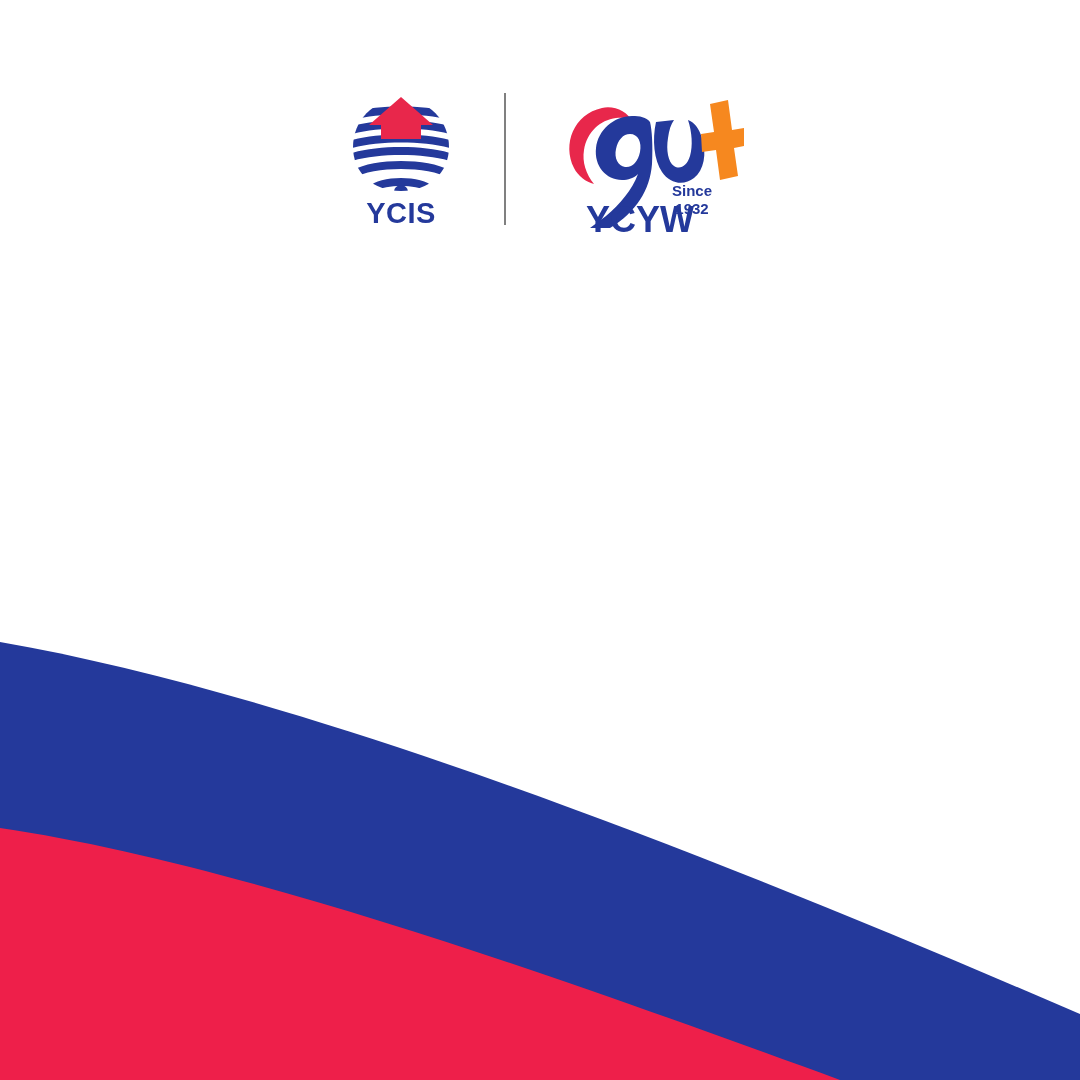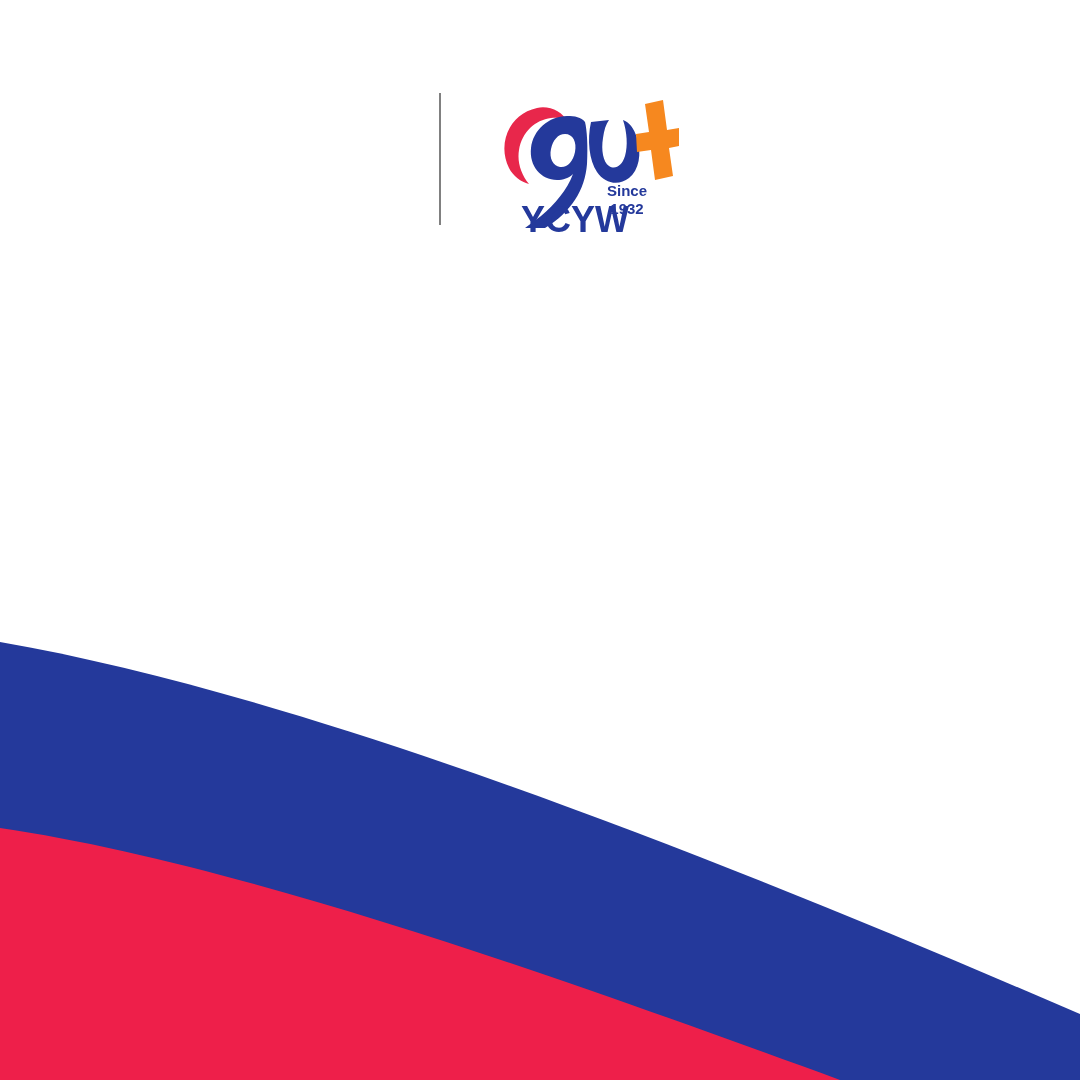--- a/index.html
+++ b/index.html
@@ -105,20 +105,42 @@
   }
   .waves svg { display:block; width:1080px; height:470px; }
 </style>
 </head>
 <body>
 
 <div id="poster">
 
   <div class="logo-bar">
 
+    <div class="logo-ycis">
+      <svg class="ycis-mark" viewBox="0 0 112 100">
+        <defs>
+          <clipPath id="globeClip">
+            <path d="M56 4 C84 4 104 26 104 52 C104 78 84 96 56 96 C28 96 8 78 8 52 C8 26 28 4 56 4 Z"></path>
+          </clipPath>
+        </defs>
+        <g clip-path="url(#globeClip)" fill="#24399B">
+
+          <path d="M-6 22 C20 8 92 8 118 22 L118 30 C92 16 20 16 -6 30 Z"></path>
+          <path d="M-6 36 C20 22 92 22 118 36 L118 44 C92 30 20 30 -6 44 Z"></path>
+          <path d="M-6 50 C20 36 92 36 118 50 L118 58 C92 44 20 44 -6 58 Z"></path>
+          <path d="M-6 64 C16 48 96 48 118 64 L118 72 C96 56 16 56 -6 72 Z"></path>
+          <path d="M4 78 C22 62 90 62 108 78 L108 86 C90 70 22 70 4 86 Z"></path>
+          <path d="M24 92 C34 80 78 80 88 92 L88 100 C78 88 34 88 24 100 Z"></path>
+          <circle cx="56" cy="97" r="7"></circle>
+        </g>
+
+        <path d="M56 2 L88 30 L76 30 L76 44 L36 44 L36 30 L24 30 Z" fill="#E8274B"></path>
+      </svg>
+      <div class="ycis-word">YCIS</div>
+    </div>
 
     <div class="divider"></div>
 
     <div class="logo-ycyw">
       <svg class="ycyw-mark" viewBox="0 0 200 150">
 
         <path d="M58 22 C30 28 18 58 30 82 C34 90 42 96 50 98
                  C42 88 38 76 40 64 C43 46 56 34 72 32
                  C78 31 84 32 88 35 C84 26 70 19 58 22 Z" fill="#E8274B"></path>
 

